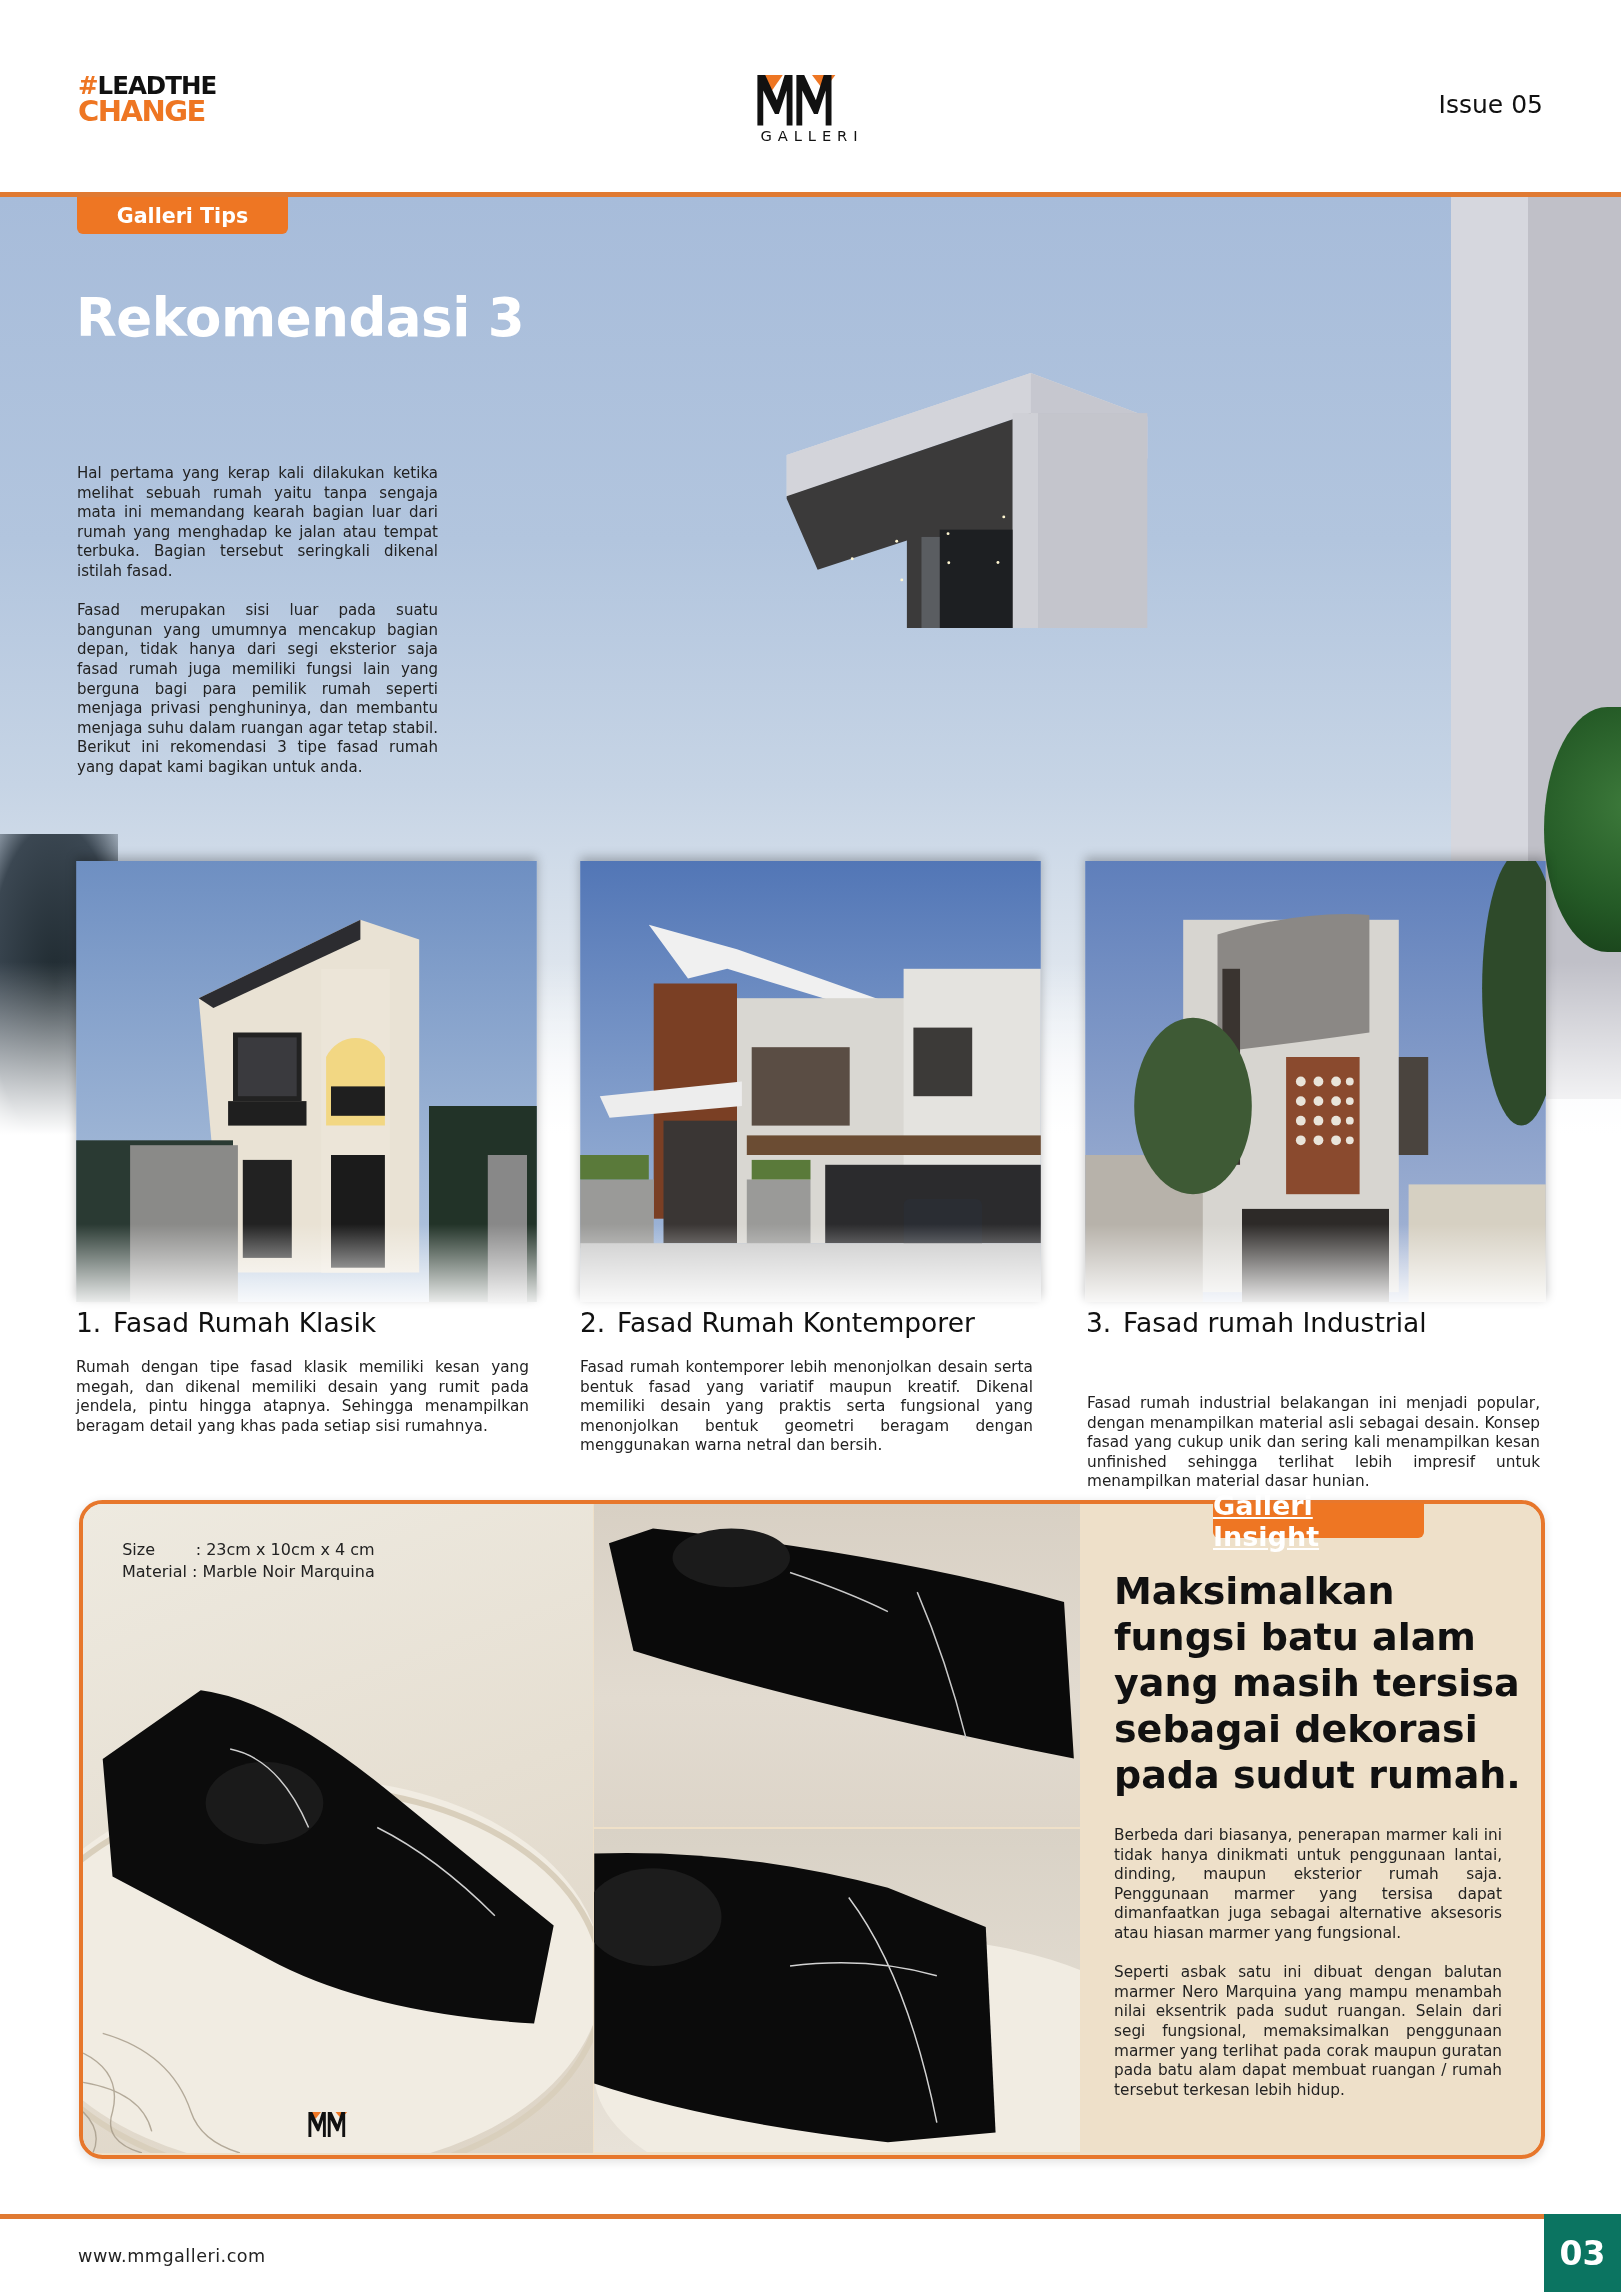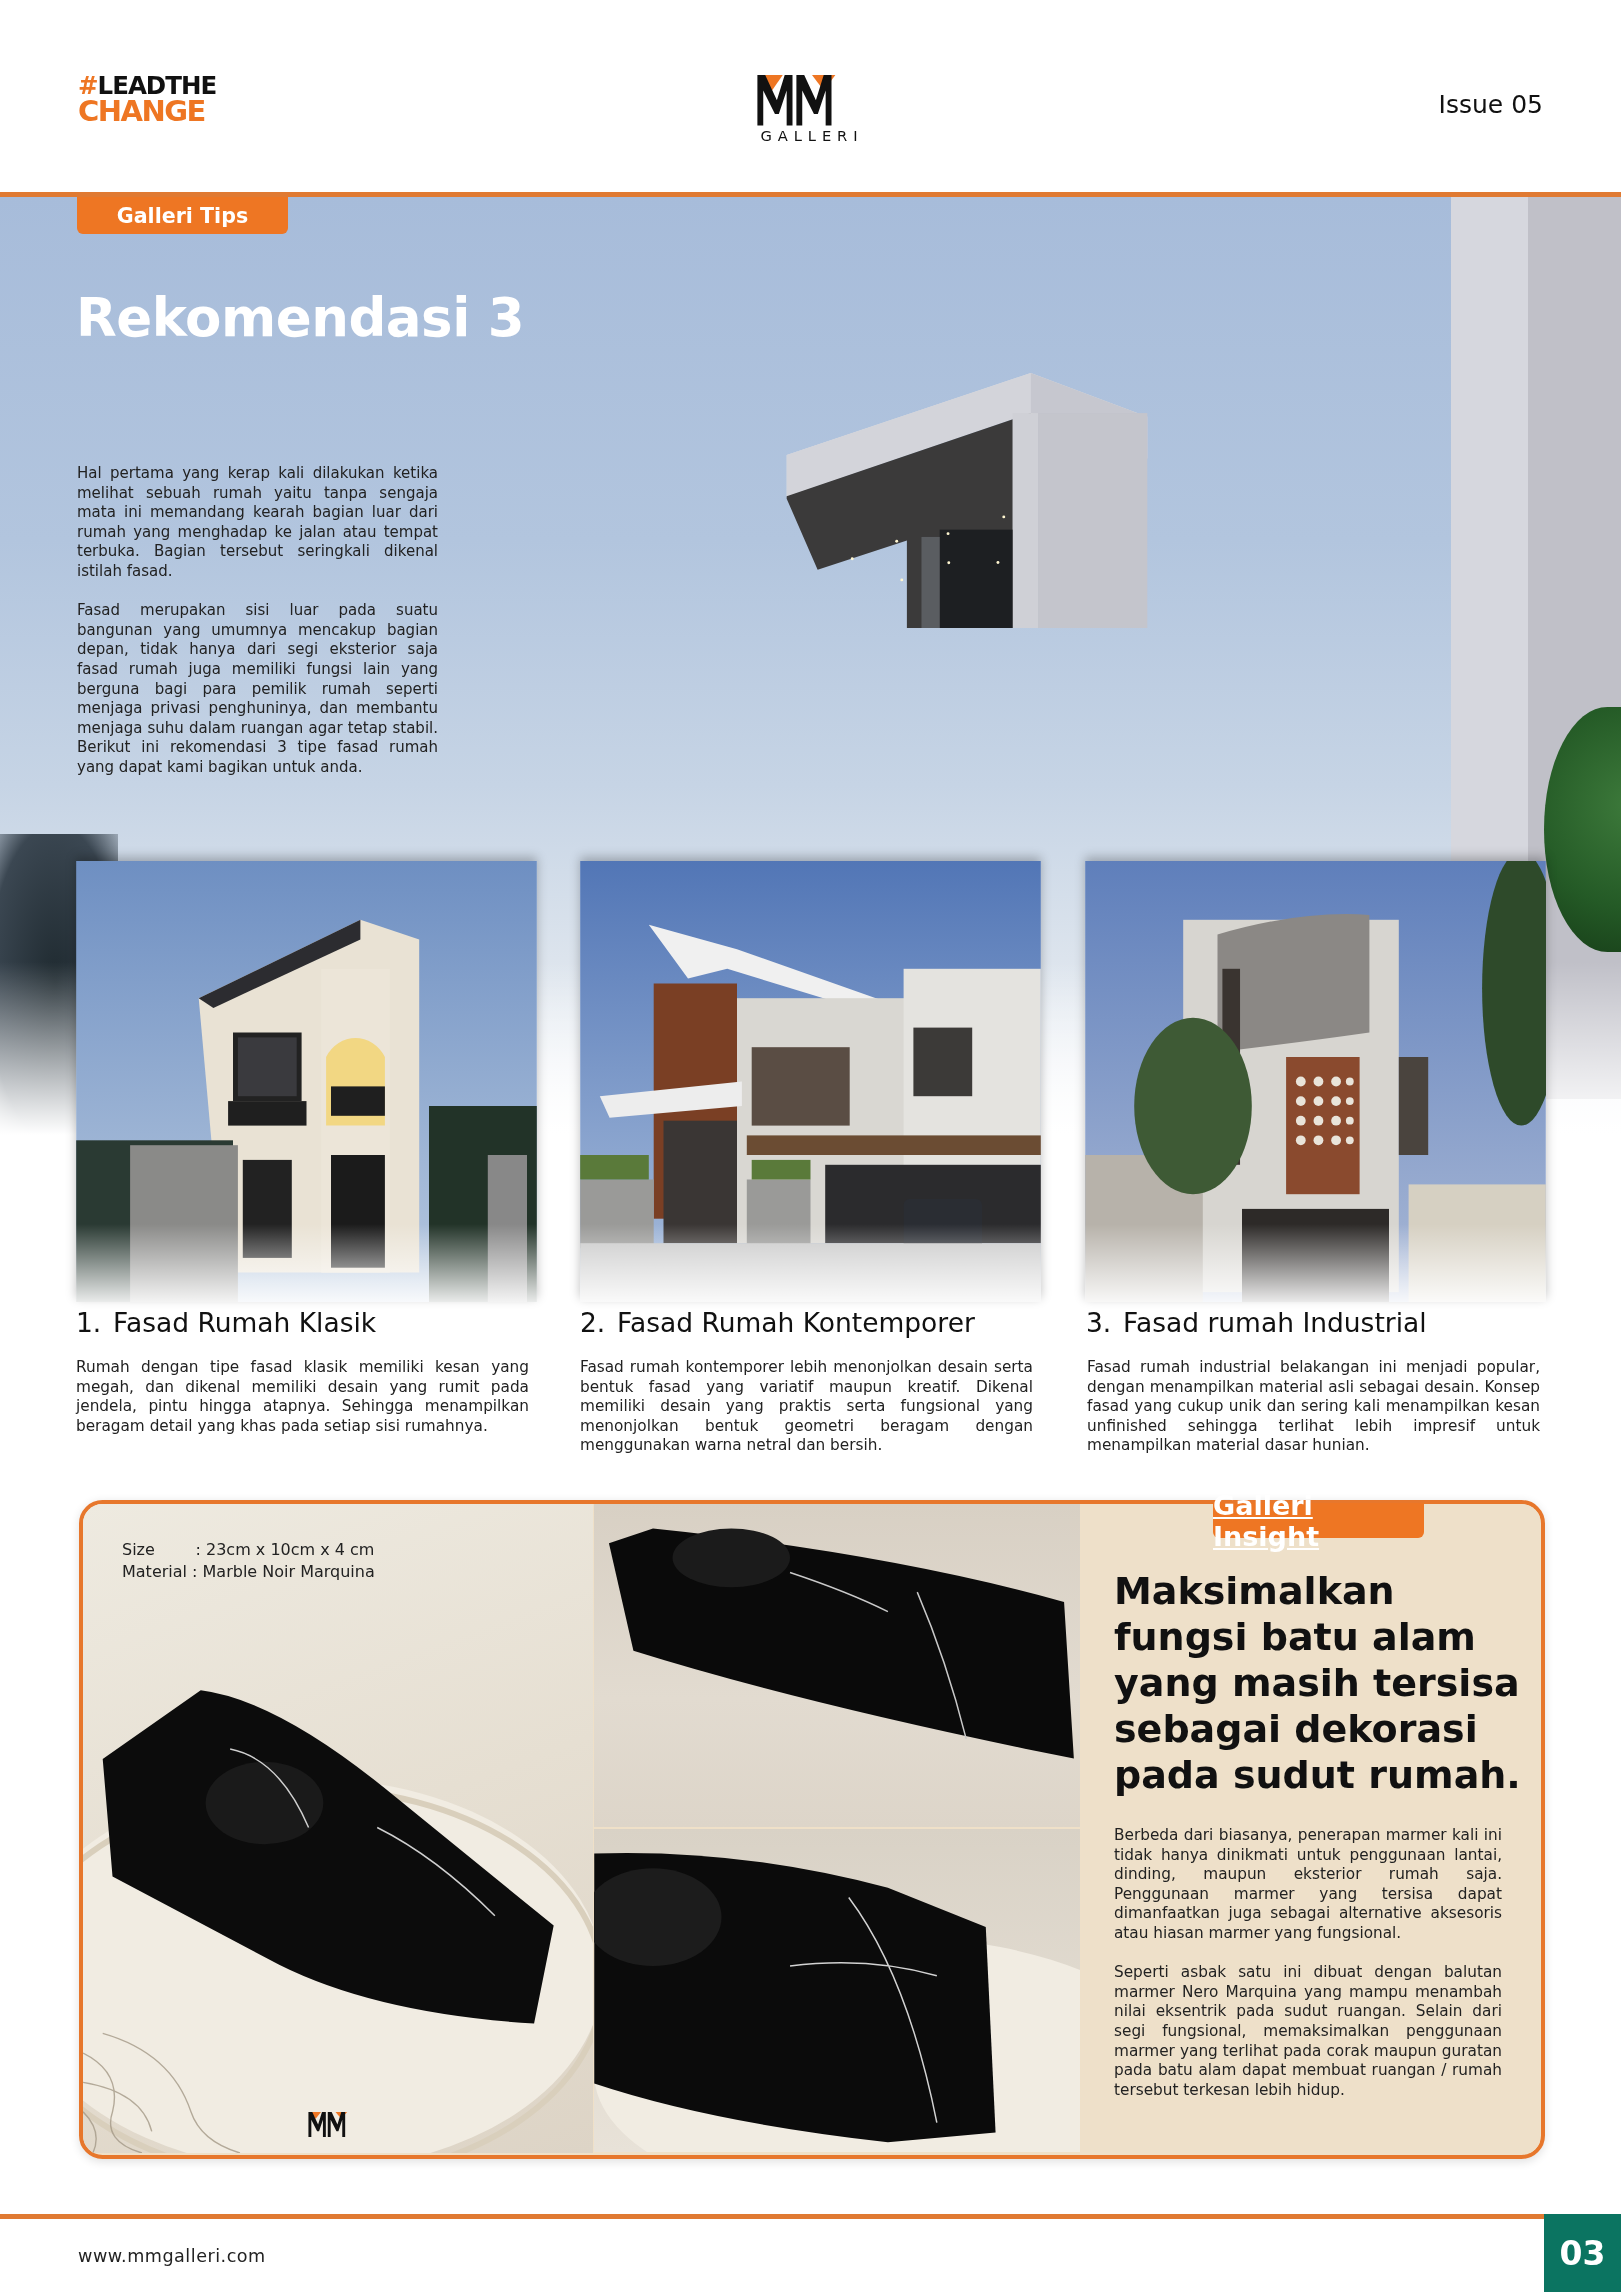--- a/index.html
+++ b/index.html
@@ -37,25 +37,25 @@
     
     .facade-img { position: absolute; top: 861px; width: 461px; height: 441px; overflow: hidden; box-shadow: 0 -3.9px 9.8px rgba(0,0,0,0.25); }
     .fi-1 { left: 76px; } .fi-2 { left: 580px; } .fi-3 { left: 1085px; }
     .facade-img svg { display: block; }
     .facade-img::after { content: ""; position: absolute; left: 0; bottom: 0; width: 100%; height: 78px; background: linear-gradient(180deg, rgba(255,255,255,0) 0%, rgba(255,255,255,0.9) 100%); }
 
     .facade-title { position: absolute; top: 1307px; font-family: "DejaVu Sans", sans-serif; font-size: 26.5px; color: #111; font-weight: 500; white-space: nowrap; }
     .facade-title .num { display: inline-block; margin-right: 11.8px; }
     .ft-1 { left: 76px; } .ft-2 { left: 580px; } .ft-3 { left: 1086px; }
     .facade-desc { position: absolute; top: 1358px; width: 456px; font-family: "DejaVu Sans", sans-serif; font-size: 15.3px; line-height: 19.6px; color: #222; text-align: justify; }
-    .fd-1 { left: 76px; width: 453px; } .fd-2 { left: 580px; width: 453px; } .fd-3 { left: 1087px; width: 453px; }
+    .fd-1 { left: 76px; width: 453px; } .fd-2 { left: 580px; width: 453px; } .fd-3 { left: 1087px; width: 453px; margin-top: 36px; }
 
     
     .insight { position: absolute; left: 79px; top: 1500px; width: 1466px; height: 659px; border: 4.9px solid #e7772c; border-radius: 23.5px; overflow: hidden; background: #efe0c8; box-shadow: 0 2.9px 9.8px rgba(0,0,0,0.12); }
-    .photo-left { position: absolute; left: 0; top: 0; width: 510px; height: 649px; background: linear-gradient(160deg, #eeeae0 0%, #e6dfd2 50%, #ddd4c6 100%); }
+    .photo-left { position: absolute; left: 0; top: 0; width: 510px; height: 649px; background: linear-gradient(160deg, #eeeae0 0%, #e6dfd2 50%, #ddd4c6 100%); text-align: center; }
     .photo-left svg { position: absolute; left: 0; top: 0; }
     .spec { position: absolute; left: 39px; top: 35px; font-family: "DejaVu Sans", sans-serif; font-size: 16px; line-height: 21.6px; color: #222; }
     .spec .row { white-space: pre; }
     .photo-tr { position: absolute; left: 511px; top: 0; width: 486px; height: 323px; background: linear-gradient(180deg, #d8d0c4 0%, #e2dbd0 60%, #ddd5c9 100%); }
     .photo-br { position: absolute; left: 511px; top: 325px; width: 486px; height: 323px; background: linear-gradient(180deg, #d9d2c6 0%, #e8e2d8 100%); }
     .insight-text { position: absolute; left: 997px; top: 0; width: 460px; height: 649px; background: #eee0c9; }
     .badge-insight { left: 1213px; top: 1503px; width: 211px; height: 35px; font-size: 27px; z-index: 3; text-decoration: underline; }
     .insight-title { position: absolute; left: 1114px; top: 1568px; width: 412px; font-family: "DejaVu Sans", sans-serif; font-weight: bold; font-size: 38px; line-height: 46px; color: #111; z-index: 2; }
     .insight-body { position: absolute; left: 1114px; top: 1826px; width: 388px; font-family: "DejaVu Sans", sans-serif; font-size: 15.3px; line-height: 19.6px; color: #222; text-align: justify; z-index: 2; }
     .insight-body p + p { margin-top: 19.6px; }

